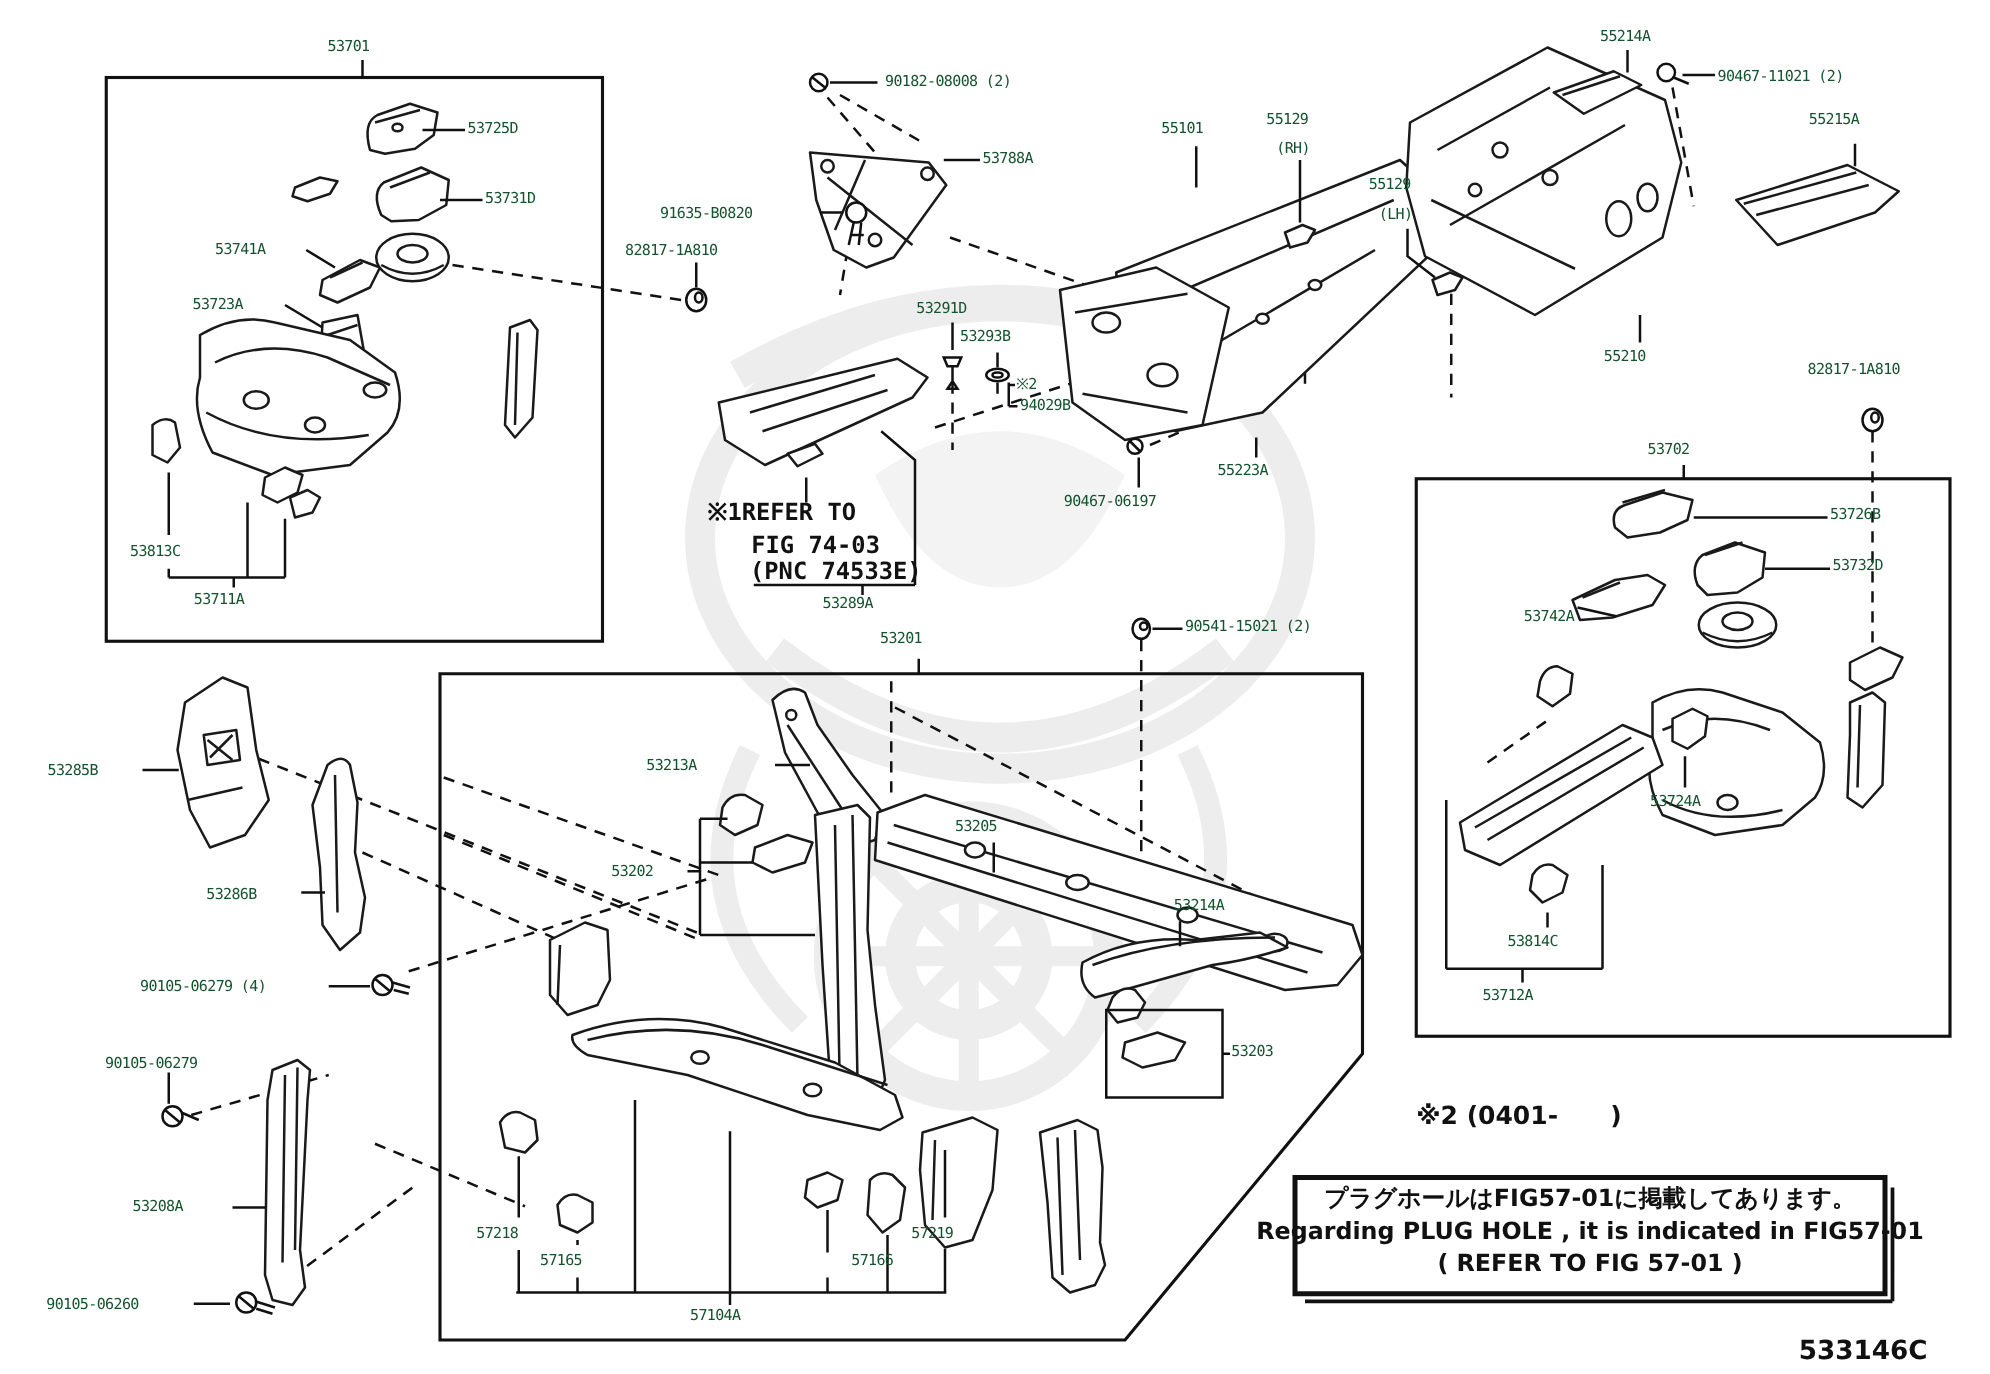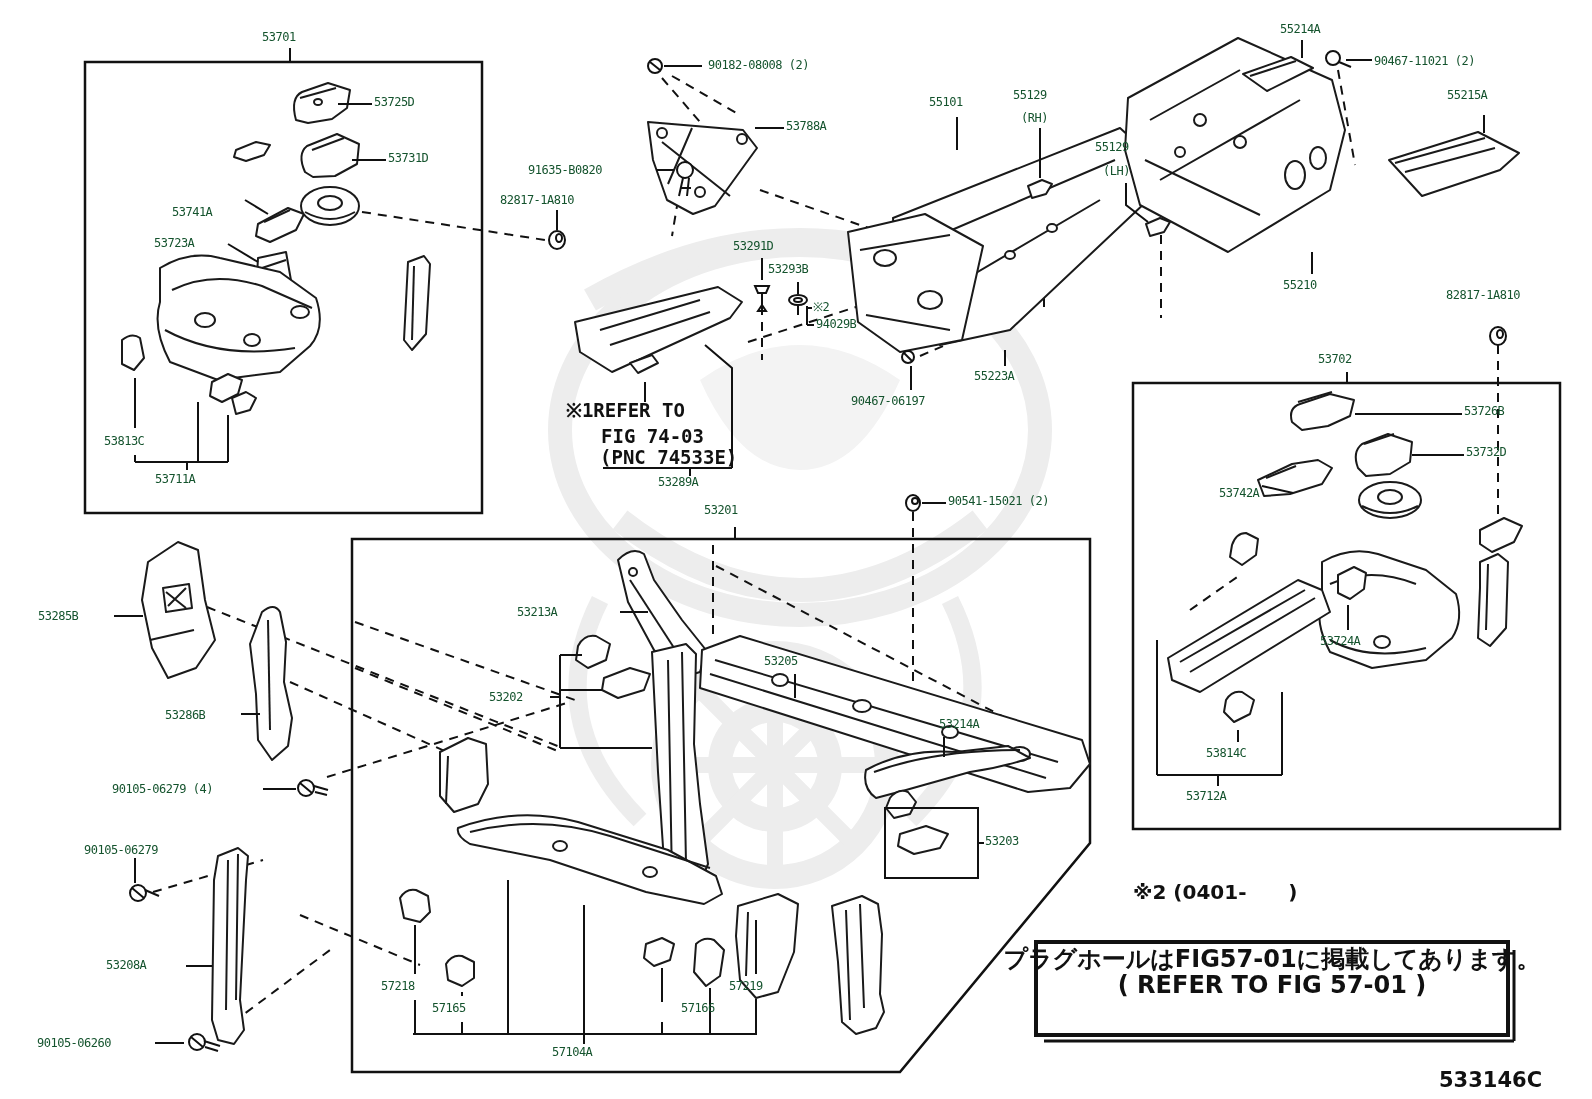--- a/index.html
+++ b/index.html
@@ -6,21 +6,21 @@
   #stage{position:relative;width:1592px;height:1099px;background:#fff;overflow:hidden;
          font-family:"DejaVu Sans Mono", monospace;}
   #artwork{position:absolute;left:0;top:0;}
   #labels-layer{position:absolute;left:0;top:0;width:1592px;height:1099px;pointer-events:none;}
   .plabel{position:absolute;font-family:"DejaVu Sans Mono",monospace;font-weight:normal;
           font-size:12px;line-height:20px;letter-spacing:-0.5px;color:#14532d;white-space:pre;}
   .refnote{position:absolute;font-family:"DejaVu Sans Mono",monospace;font-weight:bold;
            font-size:19px;line-height:19px;color:#111;white-space:pre;}
   .jpnote{position:absolute;font-family:"DejaVu Sans",sans-serif;font-weight:bold;
           font-size:20px;line-height:22px;color:#111;white-space:pre;}
-  .noteline{font-family:"DejaVu Sans",sans-serif;font-weight:bold;font-size:24px;
+  .noteline{font-family:"DejaVu Sans",sans-serif;font-weight:bold;font-size:19px;
             line-height:19px;color:#111;text-align:center;white-space:pre;}
   #notebox-text{position:absolute;left:1036px;top:950px;width:472px;display:flex;
                 flex-direction:column;gap:7px;align-items:center;}
   .cornerid{position:absolute;font-family:"DejaVu Sans",sans-serif;font-weight:bold;
             font-size:21px;color:#111;}
 </style>
 </head>
 <body>
 
 <div id="stage">
@@ -383,28 +383,29 @@
 <div id="labels-layer">
 
   <div class="refnote" style="left:566px;top:401px;">※1REFER TO</div>
   <div class="refnote" style="left:601px;top:427px;">FIG 74-03</div>
   <div class="refnote" style="left:600px;top:448px;">(PNC 74533E)</div>
 
   <div class="jpnote" style="left:1133px;top:881px;">※2 (0401-      )</div>
 
   <div id="notebox-text">
     <div class="noteline">プラグホールはFIG57-01に掲載してあります。</div>
+    <div class="noteline">Regarding PLUG HOLE , it is indicated in FIG57-01</div>
     <div class="noteline">( REFER TO FIG 57-01 )</div>
   </div>
 
   <div class="cornerid" style="left:1439px;top:1068px;">533146C</div>
 <div class="plabel" style="left: 262px; top: 27px;">53701</div>
       <div class="plabel" style="left: 374px; top: 92px;">53725D</div>
       <div class="plabel" style="left: 388px; top: 148px;">53731D</div>
-      <div class="plabel" style="left: 172px; top: 202px;">53741A</div>
+      <div class="plabel" style="left: 172px; top: 189px;">53741A</div>
       <div class="plabel" style="left: 154px; top: 233px;">53723A</div>
       <div class="plabel" style="left: 104px; top: 431px;">53813C</div>
       <div class="plabel" style="left: 155px; top: 469px;">53711A</div>
       <div class="plabel" style="left: 708px; top: 55px;">90182-08008 (2)</div>
       <div class="plabel" style="left: 786px; top: 116px;">53788A</div>
       <div class="plabel" style="left: 528px; top: 160px;">91635-B0820</div>
       <div class="plabel" style="left: 500px; top: 190px;">82817-1A810</div>
       <div class="plabel" style="left: 733px; top: 236px;">53291D</div>
       <div class="plabel" style="left: 768px; top: 259px;">53293B</div>
       <div class="plabel" style="left: 813px; top: 297px;">※2</div>

